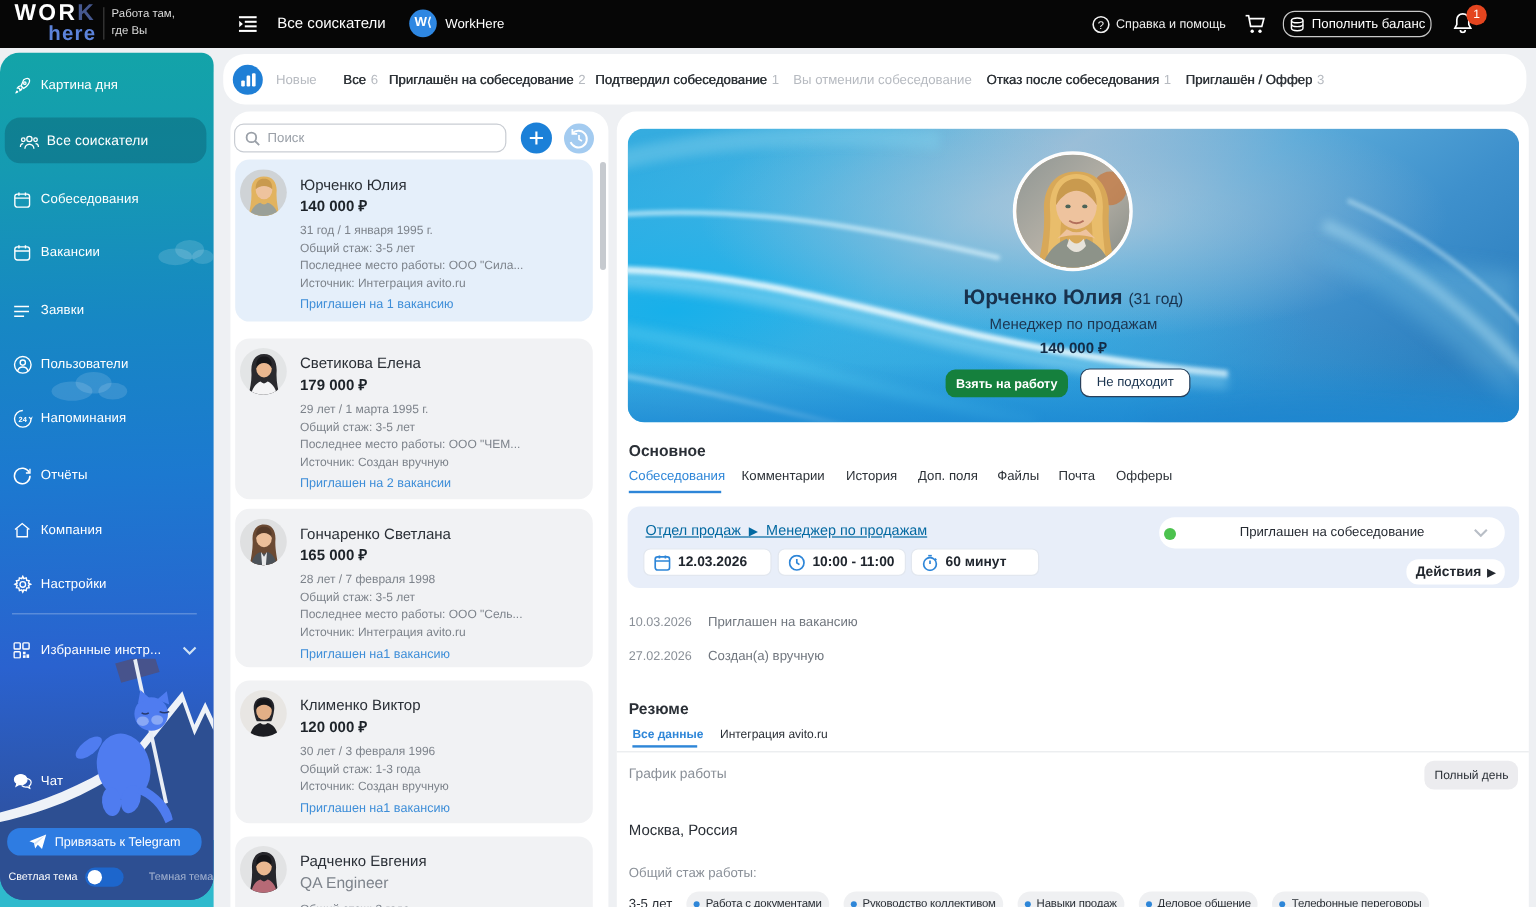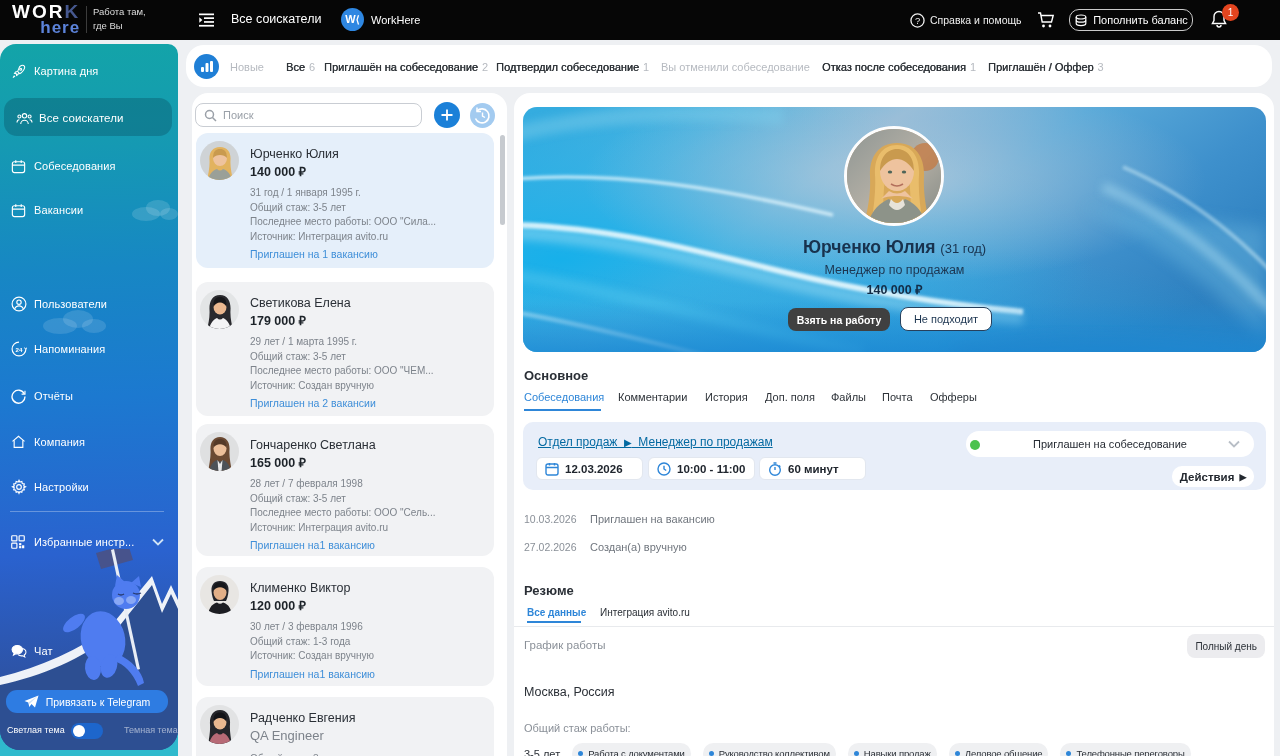--- a/index.html
+++ b/index.html
@@ -53,21 +53,21 @@
 .card .gl{font-size:10px;color:#7d838b;line-height:14.5px;white-space:nowrap;}
 .card .lk{font-size:10.5px;color:#3e8ed8;margin-top:4px;}
 
 #rpanel{position:absolute;left:514px;top:93px;width:760px;height:663px;background:#fff;border-radius:16px 16px 0 0;}
 #banner{position:absolute;left:9px;top:14px;width:743px;height:245px;border-radius:14px;overflow:hidden;}
 #bavatar{position:absolute;left:321px;top:19px;width:100px;height:100px;border-radius:50%;border:3px solid #fdfdfd;overflow:hidden;background:#b8a489;}
 #bname{position:absolute;left:0;top:130px;width:743px;text-align:center;font-size:17.5px;font-weight:bold;color:#18324e;}
 #bname .age{font-size:13px;font-weight:400;}
 #brole{position:absolute;left:0;top:156px;width:743px;text-align:center;font-size:12.5px;color:#1c3550;}
 #bsal{position:absolute;left:0;top:174px;width:743px;text-align:center;font-size:12.5px;font-weight:bold;color:#132c46;}
-#bgreen{position:absolute;left:265px;top:201px;width:102px;height:23px;background:#404040;border-radius:8px;color:#fff;font-size:10.5px;font-weight:bold;display:flex;align-items:center;justify-content:center;}
+#bgreen{position:absolute;left:265px;top:201px;width:102px;height:23px;background:#15803d;border-radius:8px;color:#fff;font-size:10.5px;font-weight:bold;display:flex;align-items:center;justify-content:center;}
 #bwhite{position:absolute;left:377px;top:200px;width:92px;height:24px;background:#fff;border:1.5px solid #27405c;border-radius:8px;color:#1c3550;font-size:11px;display:flex;align-items:center;justify-content:center;}
 #osn{position:absolute;left:10px;top:275px;font-size:13px;font-weight:bold;color:#2a2f36;}
 .otab{position:absolute;top:298px;font-size:11px;color:#2d3238;white-space:nowrap;}
 .otab.act{color:#2e86d8;}
 #otabline{position:absolute;left:10px;top:316px;width:77px;height:2px;background:#2e86d8;}
 #bluepanel{position:absolute;left:9px;top:329px;width:743px;height:68px;background:#e8eef9;border-radius:10px;}
 #dept{position:absolute;left:15px;top:13px;font-size:12px;color:#0369a1;text-decoration:underline;}
 .chip{position:absolute;top:35px;height:23px;background:#fff;border:1px solid #e2e7ef;border-radius:6px;display:flex;align-items:center;font-size:11.5px;font-weight:bold;color:#20262e;gap:6px;padding:0 8px;white-space:nowrap;}
 #statpill{position:absolute;left:443px;top:9px;width:288px;height:26px;background:#fff;border-radius:13px;font-size:11px;color:#262b33;display:flex;align-items:center;justify-content:center;text-align:center;}
 #statdot{position:absolute;left:447px;top:18px;width:10px;height:10px;border-radius:50%;background:#4cc24e;}
@@ -170,20 +170,26 @@
       </svg>
       <span class="t">Собеседования</span>
     </div>
   <div class="mitem" style="top:146px">
       <svg width="15" height="15" viewBox="0 0 22 22" fill="none" stroke="#fff" stroke-width="1.7">
         <rect x="2" y="4" width="18" height="16" rx="3"></rect>
         <path d="M2 9 h18"></path>
         <path d="M7 2 v4 M15 2 v4"></path>
       </svg>
       <span class="t">Вакансии</span>
+    </div>
+  <div class="mitem" style="top:195px">
+      <svg width="14" height="11" viewBox="0 0 20 16" fill="none" stroke="#fff" stroke-width="1.8">
+        <path d="M1 2 h18 M1 8 h18 M1 14 h12"></path>
+      </svg>
+      <span class="t">Заявки</span>
     </div>
   <div class="mitem" style="top:240px">
       <svg width="16" height="16" viewBox="0 0 22 22" fill="none" stroke="#fff" stroke-width="1.6">
         <circle cx="11" cy="11" r="9.5"></circle>
         <circle cx="11" cy="8.5" r="3"></circle>
         <path d="M5 18 c1-3 3.3-4.5 6-4.5 s5 1.5 6 4.5"></path>
       </svg>
       <span class="t">Пользователи</span>
     </div>
   <div class="mitem" style="top:285px">

